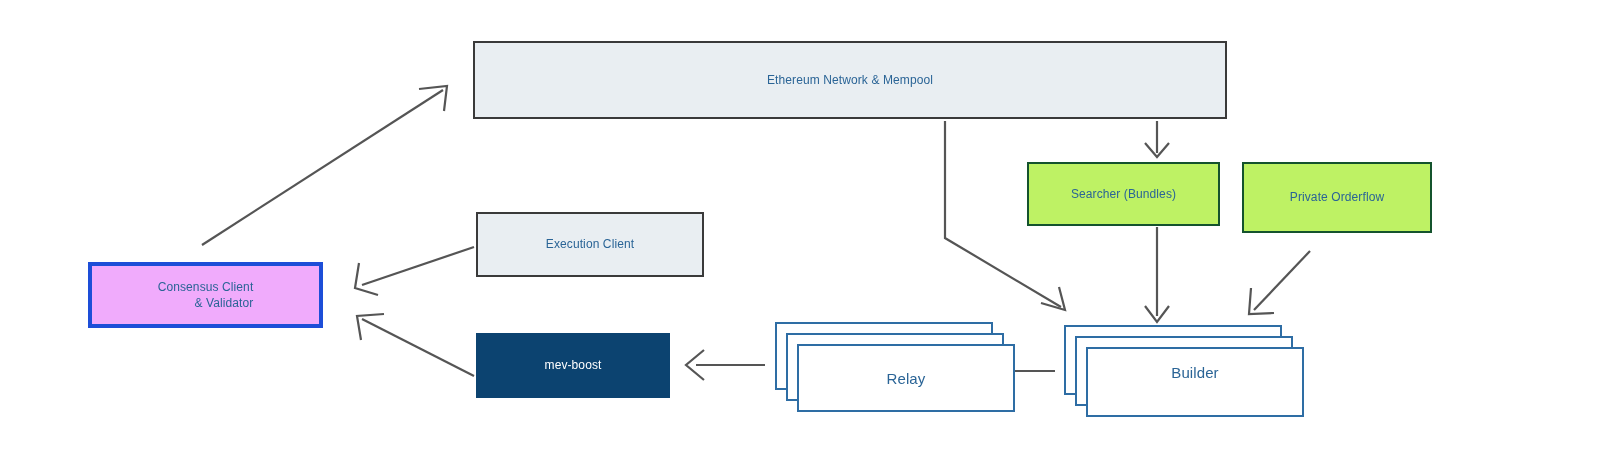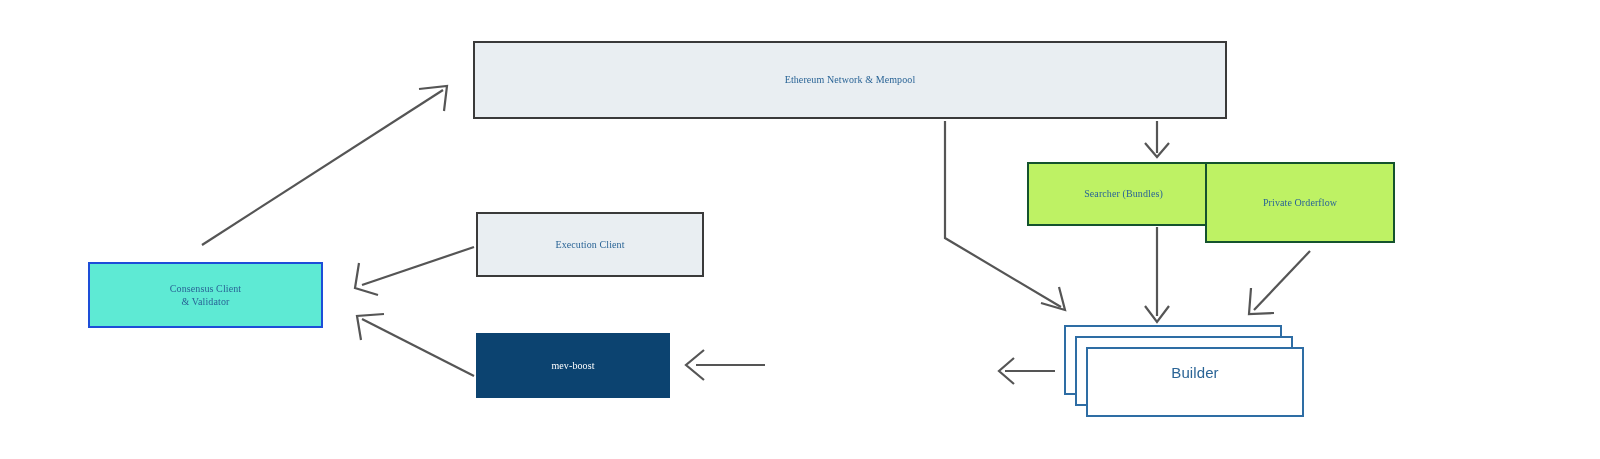--- a/index.html
+++ b/index.html
@@ -25,37 +25,36 @@
     width: 1600px;
     height: 459px;
     pointer-events: none;
   }
   .node {
     position: absolute;
     box-sizing: border-box;
     display: flex;
     align-items: center;
     justify-content: center;
-    text-align: center;
-    font-size: 10px;
+    text-align: right;
+    font-size: 12px;
     line-height: 1.35;
     letter-spacing: 0.1px;
     white-space: pre-line;
-    font-family: Liberation Serif, serif;
   }
   
   .node.fill-light.border-dark {
     background: #e9eef2;
     border: 2px solid #3a3a3a;
     color: #2a6496;
   }
   
   .node.fill-light.border-blue {
-    background: #5eead4;
-    border: 2px solid #1d4ed8;
+    background: #f0abfc;
+    border: 4px solid #1d4ed8;
     color: #2a6496;
   }
   
   .node.fill-navy {
     background: #0c4370;
     border: 2px solid #0c4370;
     color: #ffffff;
   }
   
   .node.fill-white.border-blue {
@@ -136,29 +135,35 @@
         <polyline points="419,89 447,86 444,111"></polyline>
       </g>
 
     </g>
   </svg>
 
   <div class="node fill-light border-dark" style="left:473px; top:41px; width:754px; height:78px;">Ethereum Network &amp; Mempool</div>
 
   <div class="node fill-white border-blue" style="left:1027px; top:162px; width:193px; height:64px;">Searcher (Bundles)</div>
 
-  <div class="node fill-white border-blue" style="left:1205px; top:162px; width:190px; height:81px;">Private Orderflow</div>
+  <div class="node fill-white border-blue" style="left:1242px; top:162px; width:190px; height:71px;">Private Orderflow</div>
 
   <div class="node fill-light border-dark" style="left:476px; top:212px; width:228px; height:65px;">Execution Client</div>
 
   <div class="node fill-light border-blue" style="left:88px; top:262px; width:235px; height:66px;">Consensus Client
 &amp; Validator</div>
 
   <div class="node fill-navy" style="left:476px; top:333px; width:194px; height:65px;">mev-boost</div>
 
+  <div class="stack" style="left:775px; top:322px; width:250px; height:100px;">
+    <div class="layer" style="left:0px;  top:0px;  width:218px; height:68px;"></div>
+    <div class="layer" style="left:11px; top:11px; width:218px; height:68px;"></div>
+    <div class="layer" style="left:22px; top:22px; width:218px; height:68px;"></div>
+    <div class="layer-label" style="left:22px; top:22px; width:218px; height:68px;">Relay</div>
+  </div>
 
   <div class="stack" style="left:1064px; top:325px; width:250px; height:100px;">
     <div class="layer" style="left:0px;  top:0px;  width:218px; height:70px;"></div>
     <div class="layer" style="left:11px; top:11px; width:218px; height:70px;"></div>
     <div class="layer" style="left:22px; top:22px; width:218px; height:70px;"></div>
     <div class="layer-label" style="left:22px; top:22px; width:218px; height:50px;">Builder</div>
   </div>
 
 </div>
 

